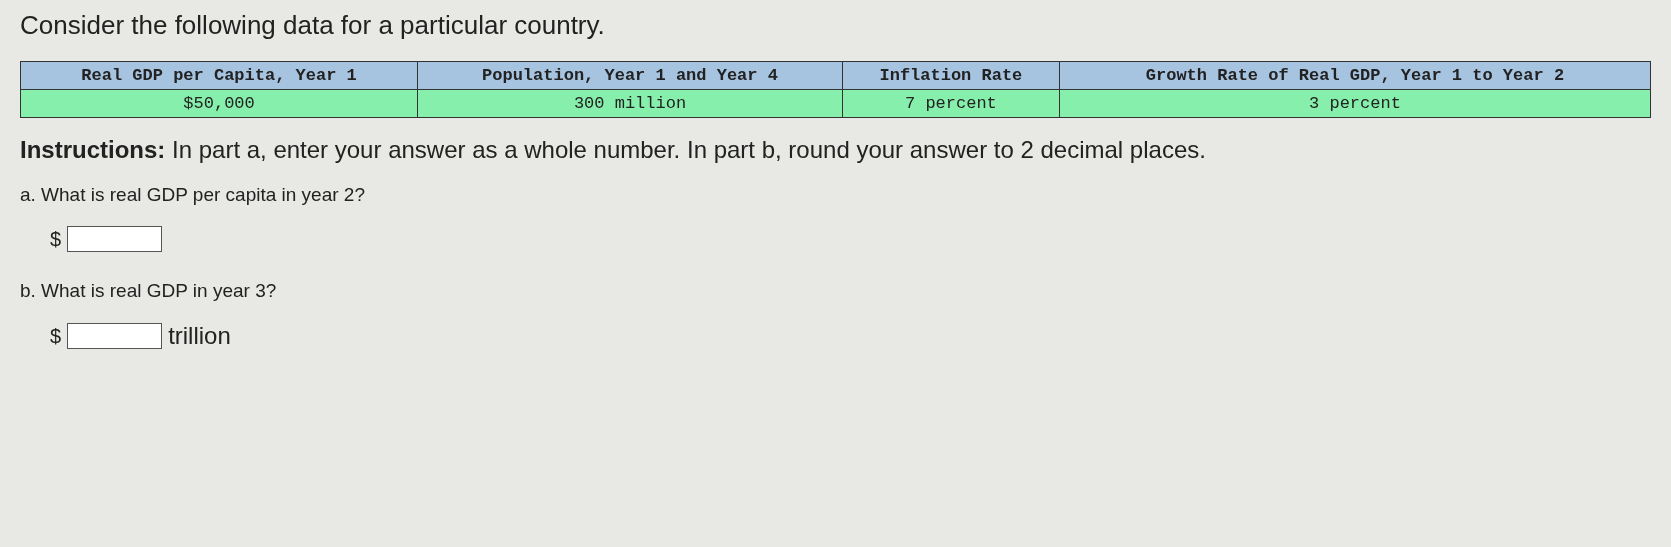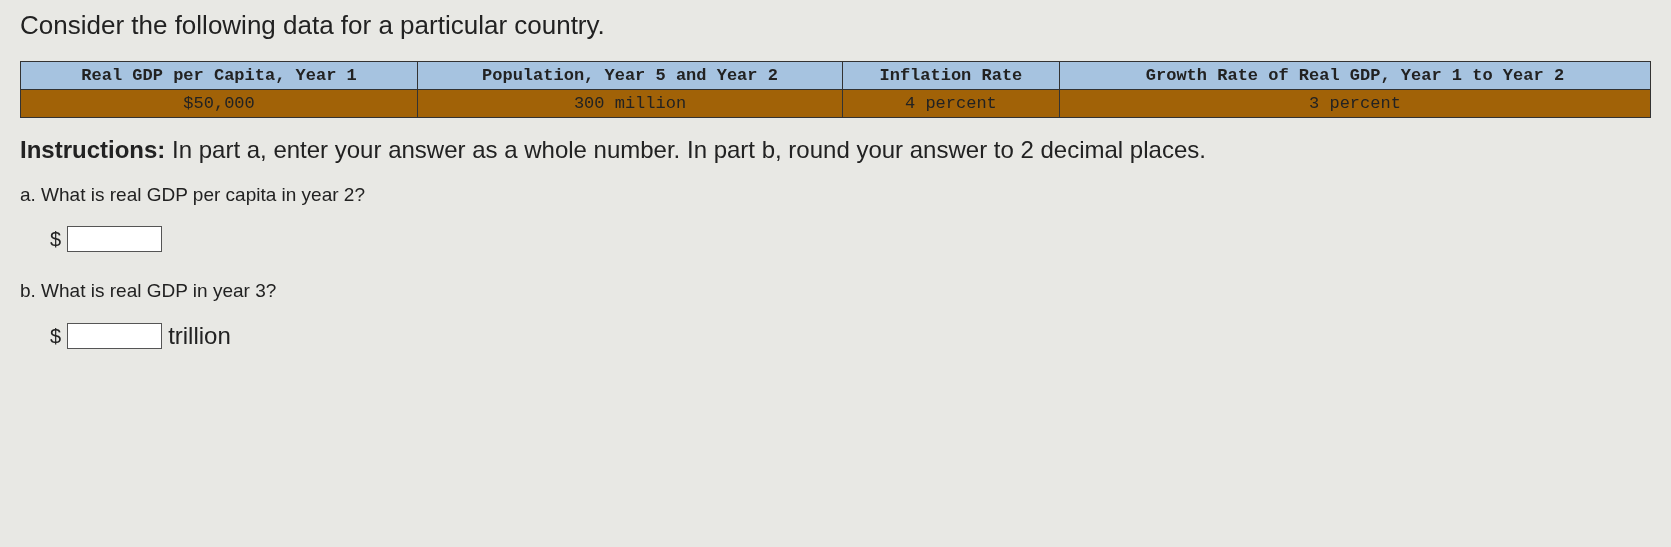--- a/index.html
+++ b/index.html
@@ -30,21 +30,21 @@
       padding: 4px 8px;
       text-align: center;
       vertical-align: middle;
     }
     th {
       background: #a6c3e0;
       font-weight: bold;
       font-family: "Courier New", Courier, monospace;
     }
     td {
-      background: #a16207;
+      background: #86efac;
     }
     .instructions {
       margin-bottom: 20px;
       font-size: 24px;
     }
     .instructions b {
       font-weight: bold;
     }
     .question {
       margin-bottom: 20px;
@@ -76,28 +76,28 @@
   </style>
 </head>
 <body>
 
 <div class="intro">Consider the following data for a particular country.</div>
 
 <table>
   <tbody>
       <tr>
     <th>Real GDP per Capita, Year 1</th>
-    <th>Population, Year 5 and Year 2</th>
+    <th>Population, Year 1 and Year 4</th>
     <th>Inflation Rate</th>
     <th>Growth Rate of Real GDP, Year 1 to Year 2</th>
   </tr>
   <tr>
     <td>$50,000</td>
     <td>300 million</td>
-    <td>4 percent</td>
+    <td>7 percent</td>
     <td>3 percent</td>
   </tr>
 </tbody>
   </table>
 
 <div class="instructions">
   <b>Instructions:</b><span> In part a, enter your answer as a whole number. In part b, round your answer to 2 decimal places.</span>
 </div>
 
 <div class="question">a. What is real GDP per capita in year 2?</div>

